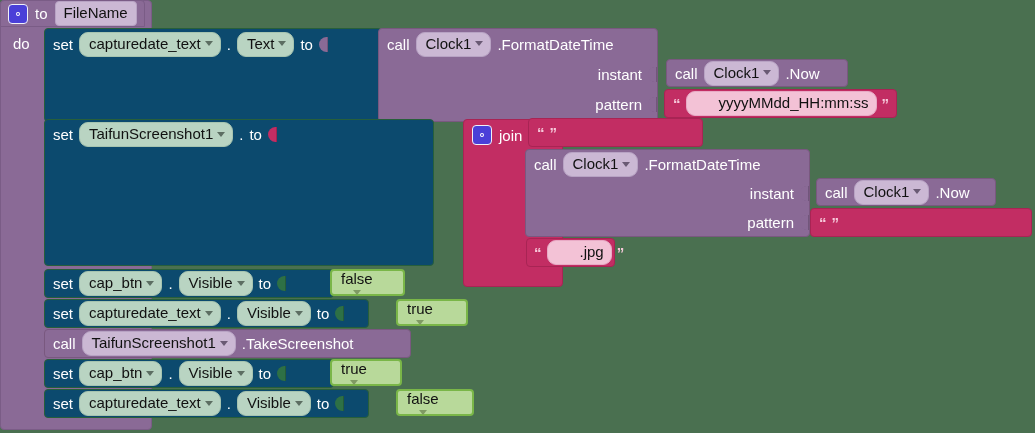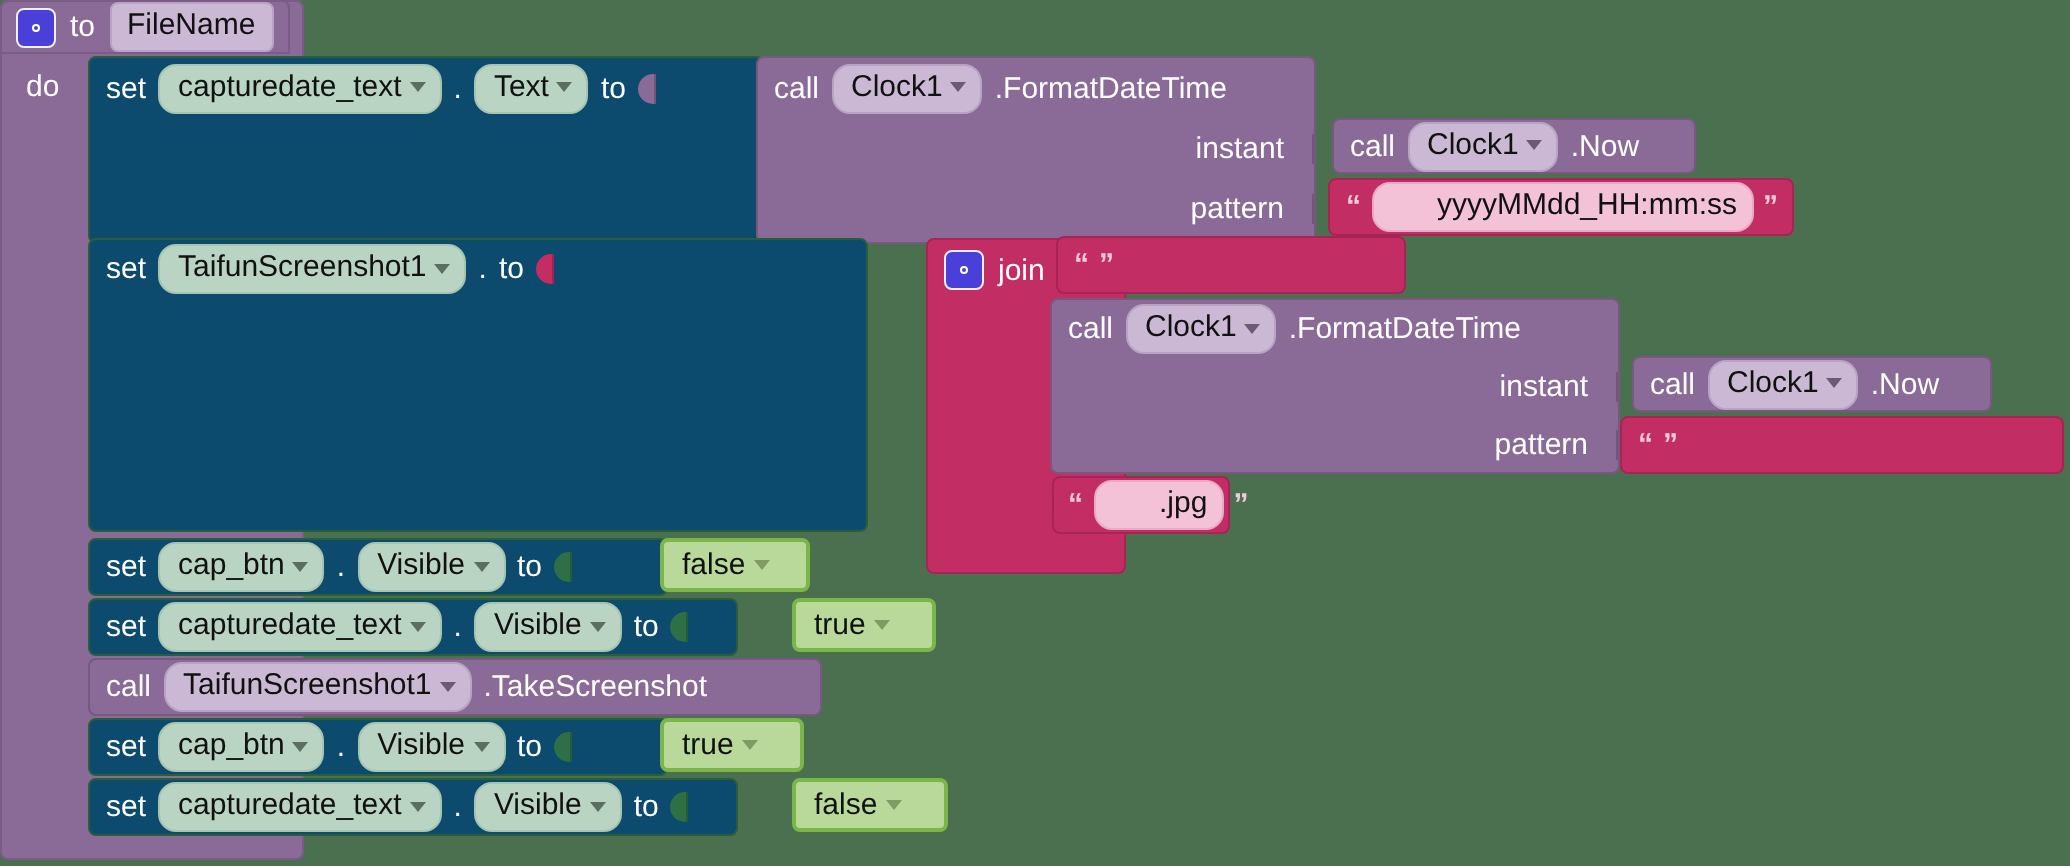--- a/index.html
+++ b/index.html
@@ -60,21 +60,21 @@
   .txt-d{color:#111;font-size:15px;line-height:1;}
 
   
   .field{
     display:inline-flex;align-items:center;gap:4px;
     background:#b9d4c2;color:#111;font-size:15px;
     border-radius:9px;padding:2px 7px 3px 9px;border:1px solid #a6c4b0;
     line-height:1.2;cursor:pointer;
   }
   .field.pur{background:#cbb8d4;border-color:#b8a3c4;}
-  .field.lim{background:#d6ecc2;border-color:#bcdca2;}
+  .field.lim{background:#d6ecc2;border-color:#bcdca2;flex-direction:column;}
   .field.pink{background:#f3c2d6;border-color:#e8aac5;border-radius:9px;padding-left:32px;}
   .caret{
     width:0;height:0;border-left:4px solid transparent;
     border-right:4px solid transparent;border-top:5px solid #5c6e62;
     display:inline-block;
   }
   .field.pur .caret{border-top-color:#6a5a74;}
   .field.lim .caret{border-top-color:#7f9a63;}
 
   .dot{color:#fff;font-size:15px;}

